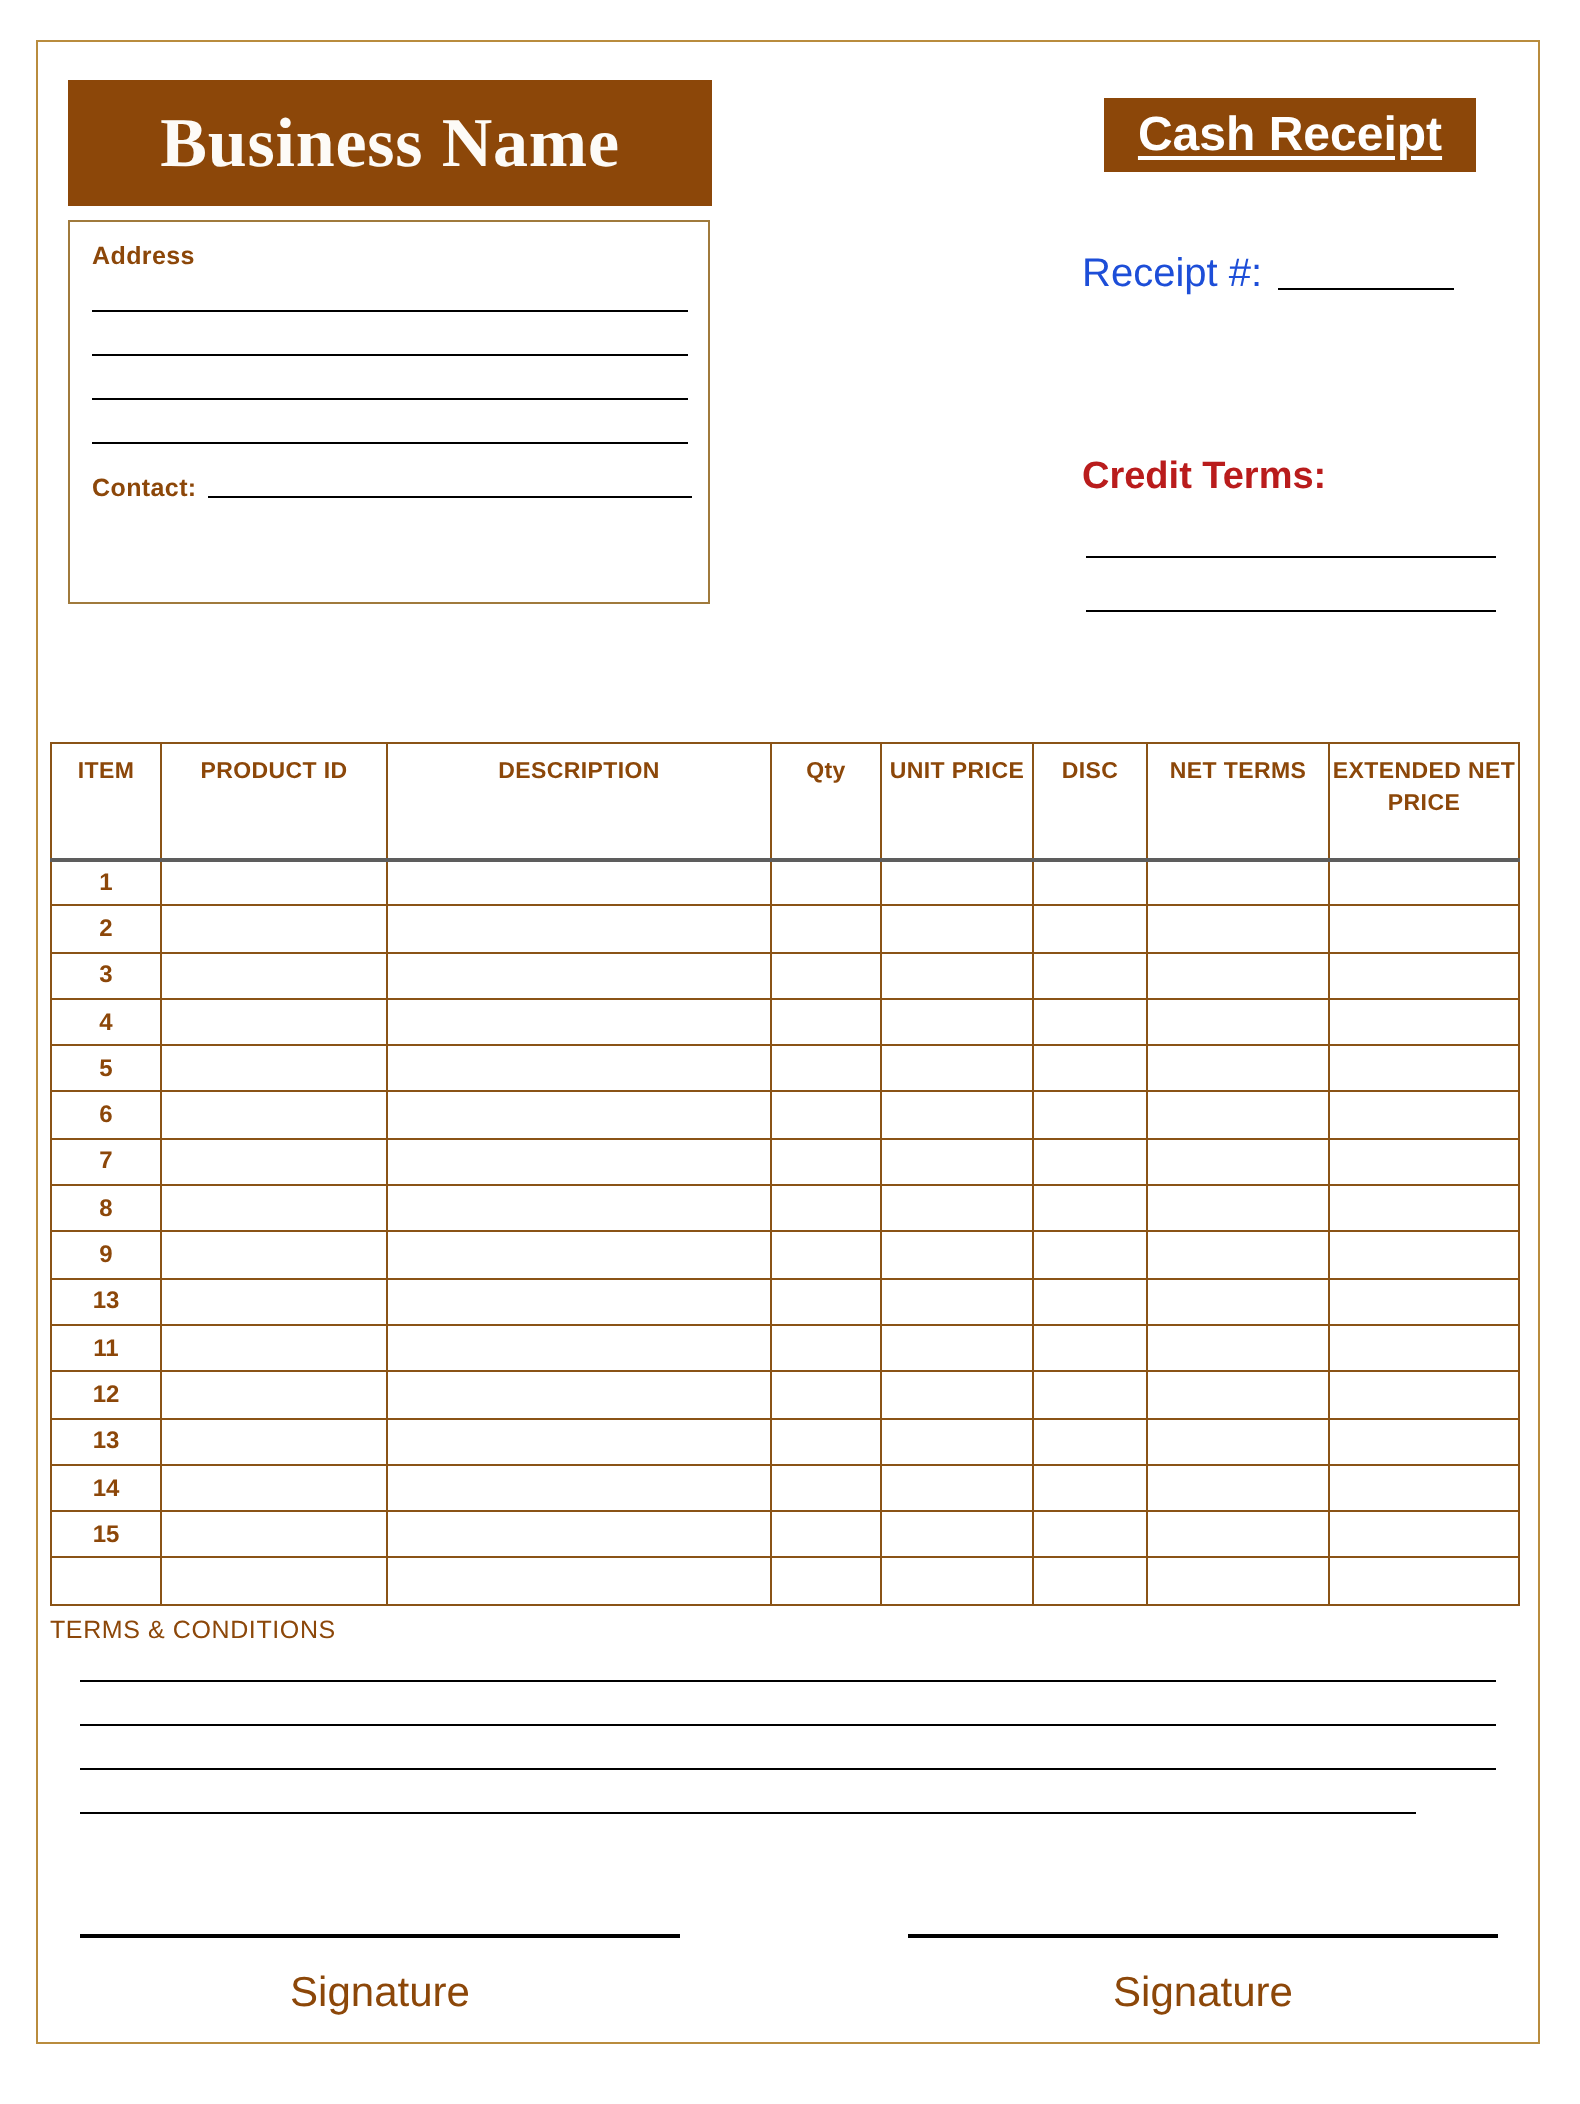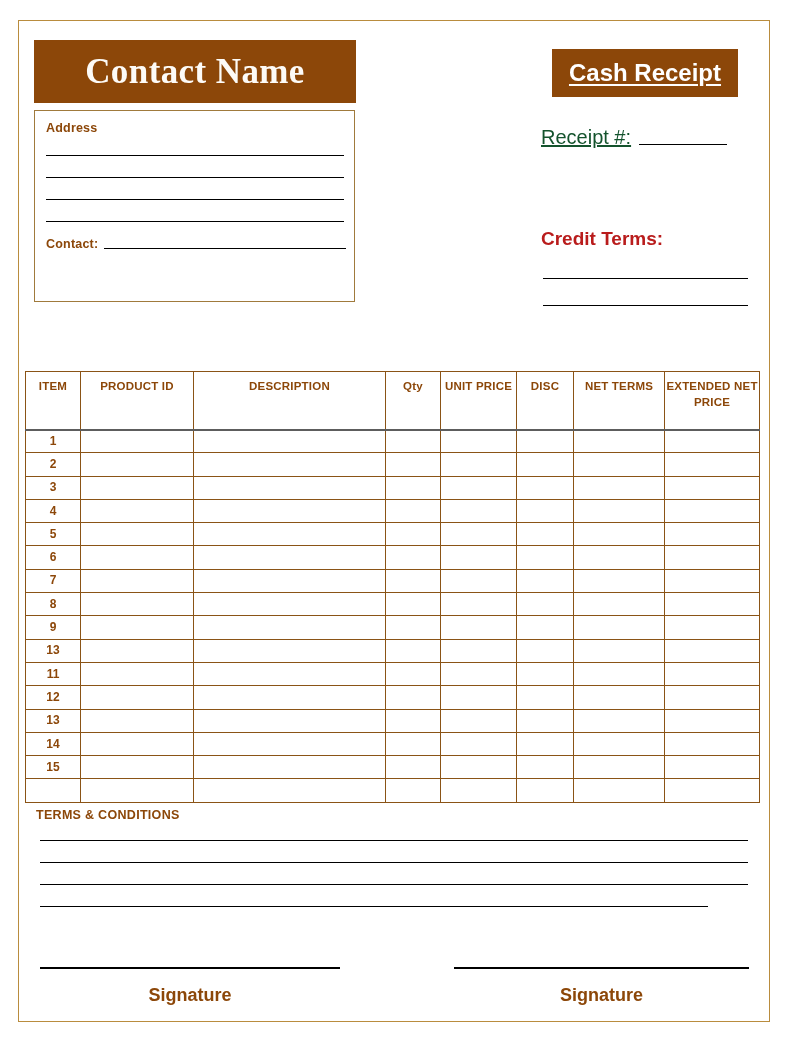--- a/index.html
+++ b/index.html
@@ -50,21 +50,21 @@
     color: #fdfbf7;
     letter-spacing: 0.4px;
     line-height: 1;
   }
 
   .cash-receipt-box {
     position: absolute;
     left: 552px;
     top: 49px;
     width: 186px;
-    height: 48px;
+    height: 37px;
     background: #8c4709;
     display: flex;
     align-items: center;
     justify-content: center;
   }
   .cash-receipt-text {
     font-family: "Liberation Sans", sans-serif;
     font-weight: bold;
     font-size: 24px;
     color: #ffffff;
@@ -131,23 +131,22 @@
   
   .receipt-no-row {
     position: absolute;
     left: 541px;
     top: 126px;
     display: flex;
     align-items: flex-end;
   }
   .receipt-no-label {
     font-size: 20px;
-    color: #14532d;
+    color: #1d4ed8;
     white-space: nowrap;
-    text-decoration: underline;
   }
   .receipt-no-line {
     width: 88px;
     margin-left: 8px;
     margin-bottom: 4px;
     border-top: 1.8px solid #000000;
     height: 0;
   }
 
   .date-row {
@@ -223,24 +222,24 @@
     text-align: center;
     font-size: 12px;
     font-weight: bold;
     color: #8c4709;
     padding-bottom: 1px;
   }
 
   
   .terms-title {
     position: absolute;
-    left: 36px;
+    left: 25px;
     top: 808px;
     font-size: 12.5px;
-    font-weight: bold;
+    font-weight: normal;
     color: #8c4709;
     letter-spacing: 0.3px;
     text-align: center;
   }
   .terms-line {
     position: absolute;
     left: 40px;
     height: 0;
     border-top: 1.6px solid #000000;
   }
@@ -255,37 +254,37 @@
     top: 967px;
     height: 0;
     border-top: 2.4px solid #000000;
   }
   .sig-line.left  { left: 40px;  width: 300px; }
   .sig-line.right { left: 454px; width: 295px; }
 
   .sig-label {
     position: absolute;
     top: 985px;
-    font-size: 18px;
-    font-weight: bold;
+    font-size: 21px;
+    font-weight: normal;
     color: #8c4709;
     text-align: center;
   }
   .sig-label.left  { left: 40px;  width: 300px; }
   .sig-label.right { left: 454px; width: 295px; }
 </style>
 </head>
 <body>
 
 <div class="page">
 
   <div class="page-frame"></div>
 
   <div class="business-name-box">
-    <span class="business-name-text">Contact Name</span>
+    <span class="business-name-text">Business Name</span>
   </div>
 
   <div class="cash-receipt-box">
     <span class="cash-receipt-text">Cash Receipt</span>
   </div>
 
   <div class="address-box">
     <span class="address-label">Address</span>
 
     <div class="addr-line l1"></div>

